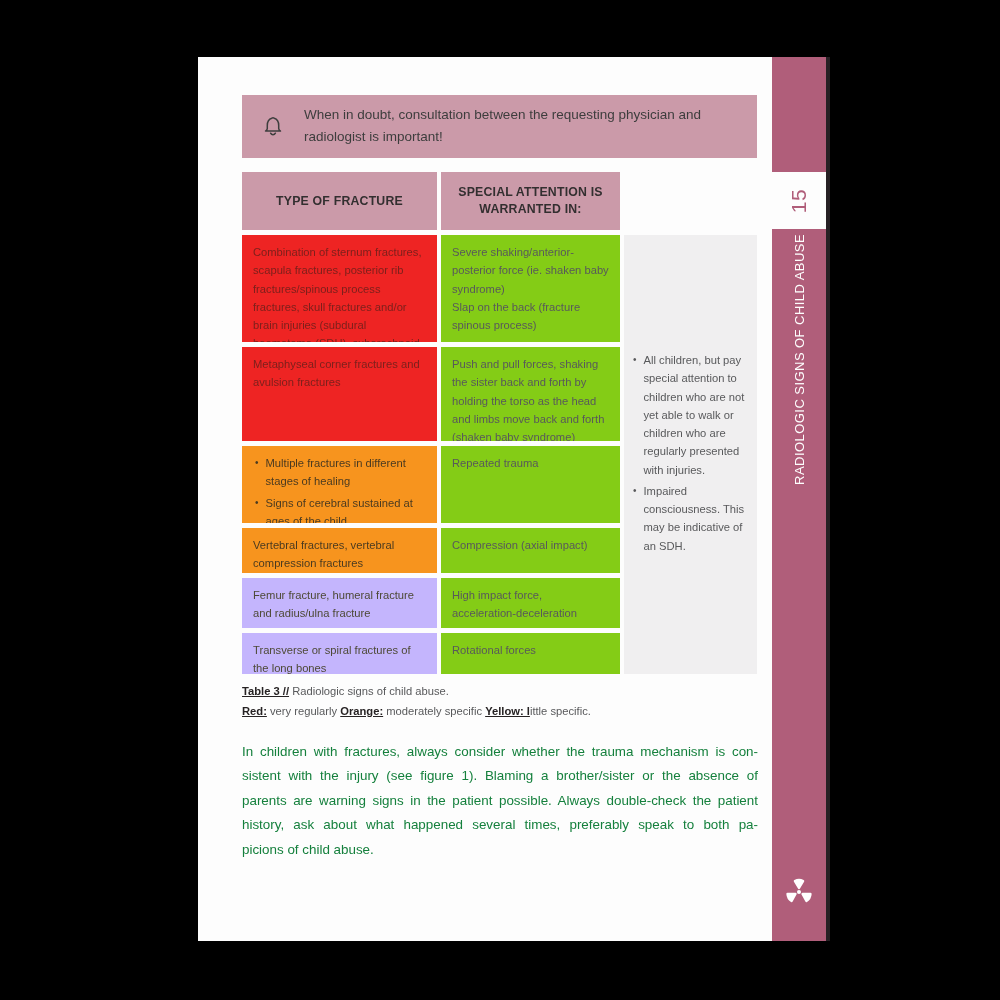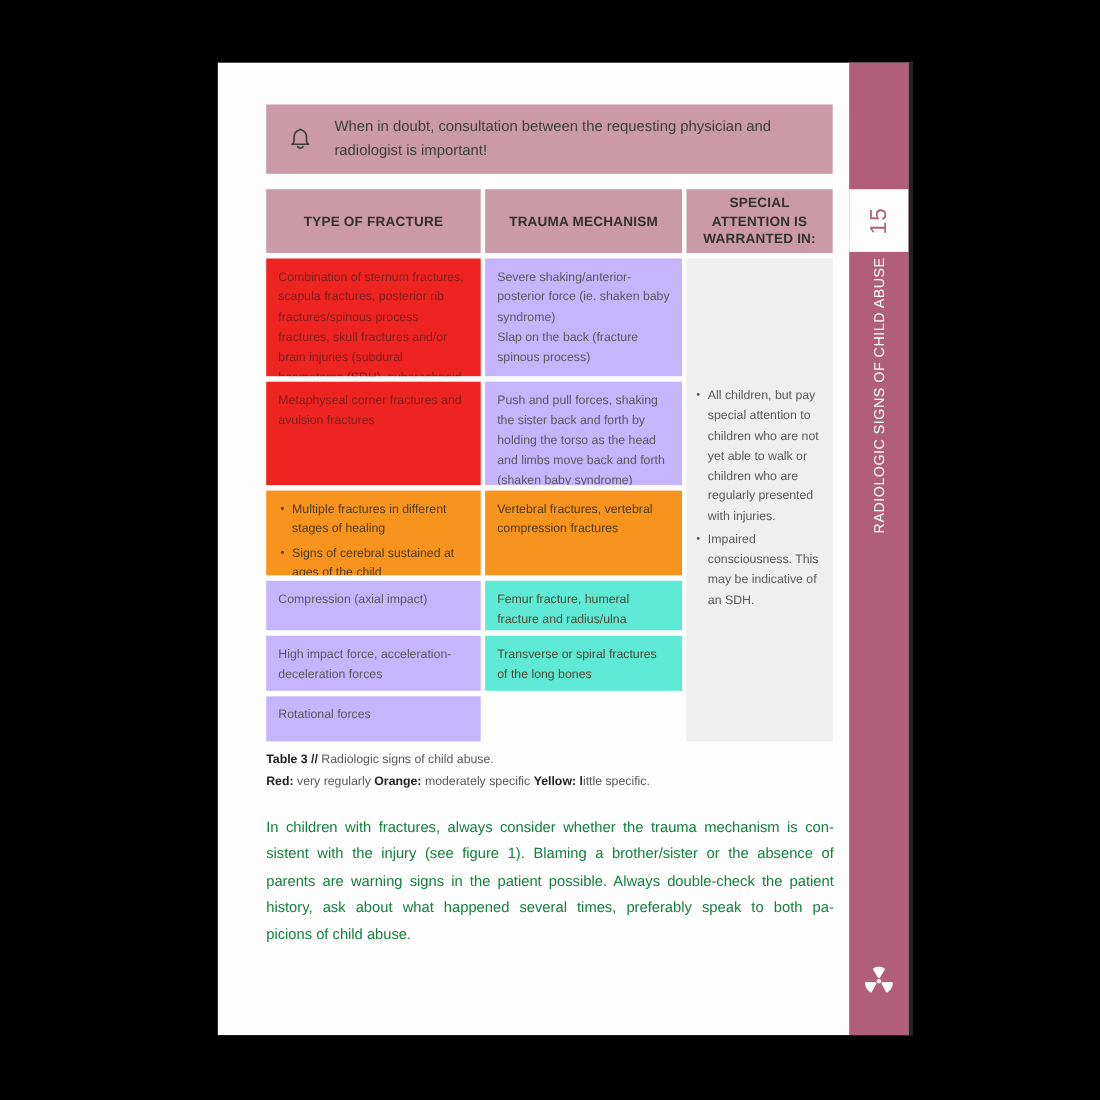--- a/index.html
+++ b/index.html
@@ -17,31 +17,31 @@
   
   .ftable{position:absolute;left:44px;top:115px;width:515px;}
   .thead,.tbody{display:grid;grid-template-columns:195px 179px 133px;column-gap:4px;}
   .thead{margin-bottom:5px;}
   .th{background:#cb9aa9;height:58px;display:flex;align-items:center;justify-content:center;text-align:center;
       font-weight:bold;font-size:12.3px;letter-spacing:.2px;color:#332f30;line-height:1.35;padding:0 4px;box-sizing:border-box;}
   .tbody{grid-template-rows:107px 94px 77px 45px 50px 41px;row-gap:5px;}
   .cell{font-size:11.2px;line-height:1.63;padding:8px 11px;box-sizing:border-box;overflow:hidden;}
   .red{background:#ee2423;color:#7d201c;}
   .orange{background:#f7941e;color:#4a3a20;}
-  .yellow{background:#5eead4;color:#4d4936;}
-  .mech{background:#c4b5fd;color:#58595b;}
+  .yellow{background:#c4b5fd;color:#4d4936;}
+  .mech{background:#84cc16;color:#58595b;}
   .special{grid-column:3;grid-row:1 / span 6;background:#f0eff0;color:#58595b;
            display:flex;flex-direction:column;justify-content:center;padding:8px 8px 8px 7px;font-size:11.2px;line-height:1.63;box-sizing:border-box;}
   .bitem{display:flex;margin-bottom:3px;}
   .bitem .dot{flex:0 0 auto;font-size:10px;margin:1px 7px 0 2px;}
   .mline{margin:0 0 0 0;}
 
   
   .caption{position:absolute;left:44px;top:624px;width:515px;font-size:11.2px;line-height:1.8;color:#58595b;}
-  .cap-bold{font-weight:bold;color:#262223;}
+  .cap-bold{font-weight:bold;color:#262223;text-decoration:underline;}
 
   
   .para{position:absolute;left:44px;top:683px;width:516px;color:#15803d;font-size:13.4px;line-height:1.82;overflow:hidden;}
   .pline{white-space:nowrap;text-align:justify;text-align-last:justify;}
   .pline.last{text-align-last:auto;}
 
   
   .strip{position:absolute;left:574px;top:0;width:54px;height:884px;background:#b05e7a;}
   .strip-shadow{position:absolute;left:628px;top:0;width:4px;height:884px;background:#262024;}
   .pagenum-box{position:absolute;left:0;top:115px;width:54px;height:57px;background:#fdfdfd;display:flex;align-items:center;justify-content:center;}
@@ -63,21 +63,20 @@
           <path d="M42 74 A9 9 0 0 0 58 74"></path>
         </g>
       </svg>
     </div>
     <div class="banner-text">When in doubt, consultation between the requesting physician and radiologist is important!</div>
   </div>
 
   <div class="ftable">
     <div class="thead">
       <div class="th">TYPE OF FRACTURE</div>
-      <div class="th">TRAUMA MECHANISM</div>
       <div class="th">SPECIAL ATTENTION IS WARRANTED IN:</div>
     </div>
     <div class="tbody">
 
       <div class="cell red">Combination of sternum fractures, scapula fractures, posterior rib fractures/spinous process fractures, skull fractures and/or brain injuries (subdural haematoma (SDH), subarachnoid haemorrhage and cerebral oedema)</div>
       <div class="cell mech">
         <div class="mline">Severe shaking/anterior-posterior force (ie. shaken baby syndrome)</div>
         <div class="mline">Slap on the back (fracture spinous process)</div>
       </div>
 
@@ -98,20 +97,21 @@
       <div class="cell orange">
         <div class="bitem">
           <span class="dot">•</span>
           <span>Multiple fractures in different stages of healing</span>
         </div>
         <div class="bitem">
           <span class="dot">•</span>
           <span>Signs of cerebral sustained at ages of the child</span>
         </div>
       </div>
+      <div class="cell mech">Repeated trauma</div>
 
       <div class="cell orange">Vertebral fractures, vertebral compression fractures</div>
       <div class="cell mech">Compression (axial impact)</div>
 
       <div class="cell yellow">Femur fracture, humeral fracture and radius/ulna fracture</div>
       <div class="cell mech">High impact force, acceleration-deceleration forces</div>
 
       <div class="cell yellow">Transverse or spiral fractures of the long bones</div>
       <div class="cell mech">Rotational forces</div>
     </div>

